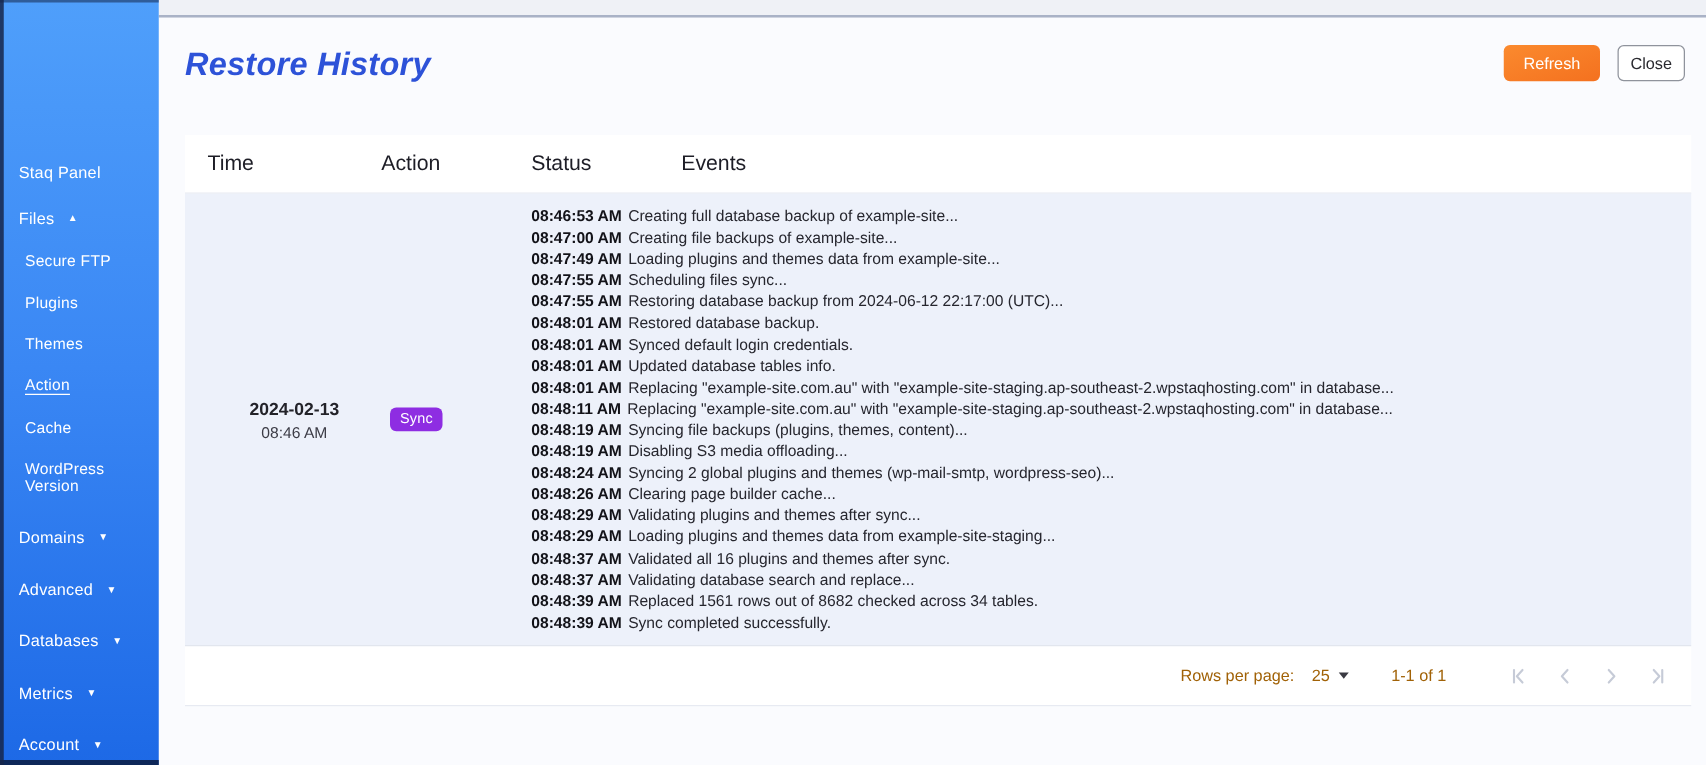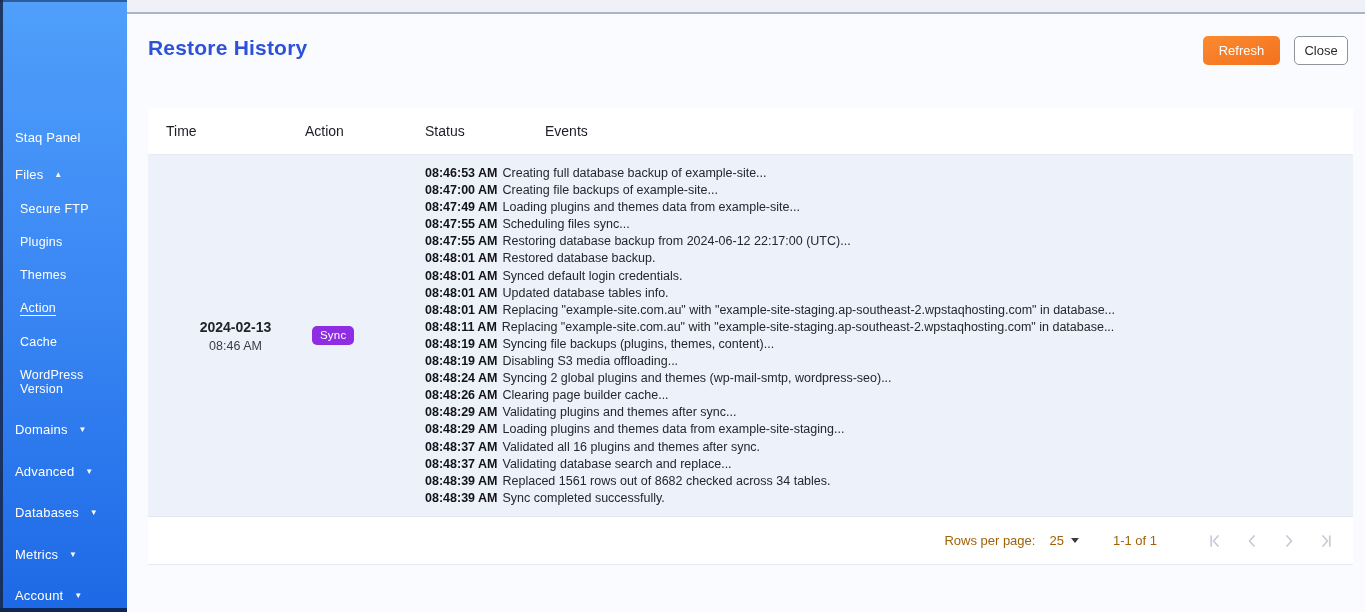--- a/index.html
+++ b/index.html
@@ -32,42 +32,42 @@
     color:#ffffff; cursor:pointer; white-space:nowrap;
   }
   .side-sub { left:20px; font-size:12.5px; }
   .side-sub.active span.lbl { text-decoration:underline; text-underline-offset:3px; }
   .side-item .arrow { font-size:8px; margin-left:7px; vertical-align:2px; }
   .wrap2 { white-space:normal; width:92px; line-height:14px; }
 
   
   .page-title {
     position:absolute; left:148px; top:36px;
-    font-size:21px; font-weight:bold; color:#2d52d8; letter-spacing:.2px;
+    font-size:26px; font-weight:bold; color:#2d52d8; letter-spacing:.2px;font-style:italic;
   }
   .btn {
     position:absolute; top:36px; height:29px;
     display:flex; align-items:center; justify-content:center;
     font-size:13px; border-radius:5px; cursor:pointer;
   }
   .btn-refresh {
     left:1203px; width:77px;
     background:linear-gradient(160deg,#fb8a2e,#f4711f);
     color:#ffffff; border:none;
   }
   .btn-close {
     left:1294px; width:54px;
     background:#ffffff; color:#2a2a30; border:1px solid #8f939c;
   }
 
   
   .card { position:absolute; left:148px; top:108px; width:1205px; }
   .thead {
     height:47px; background:#ffffff; border-bottom:1px solid #e7eaf2;
-    display:flex; align-items:center; font-size:14px; color:#1d1d26;
+    display:flex; align-items:center; font-size:17px; color:#1d1d26;
   }
   .c-time   { width:157px; padding-left:18px; }
   .c-action { width:120px; }
   .c-status { width:120px; }
   .c-events { flex:1; }
 
   .trow { height:361px; background:#edf1fa; display:flex; }
   .cell-time { width:157px; padding-left:18px; display:flex; flex-direction:column; justify-content:center;align-items:center; }
   .row-date { font-size:14px; font-weight:bold; color:#232329; }
   .row-time { font-size:12.5px; color:#3c3c46; margin-top:4px; }

